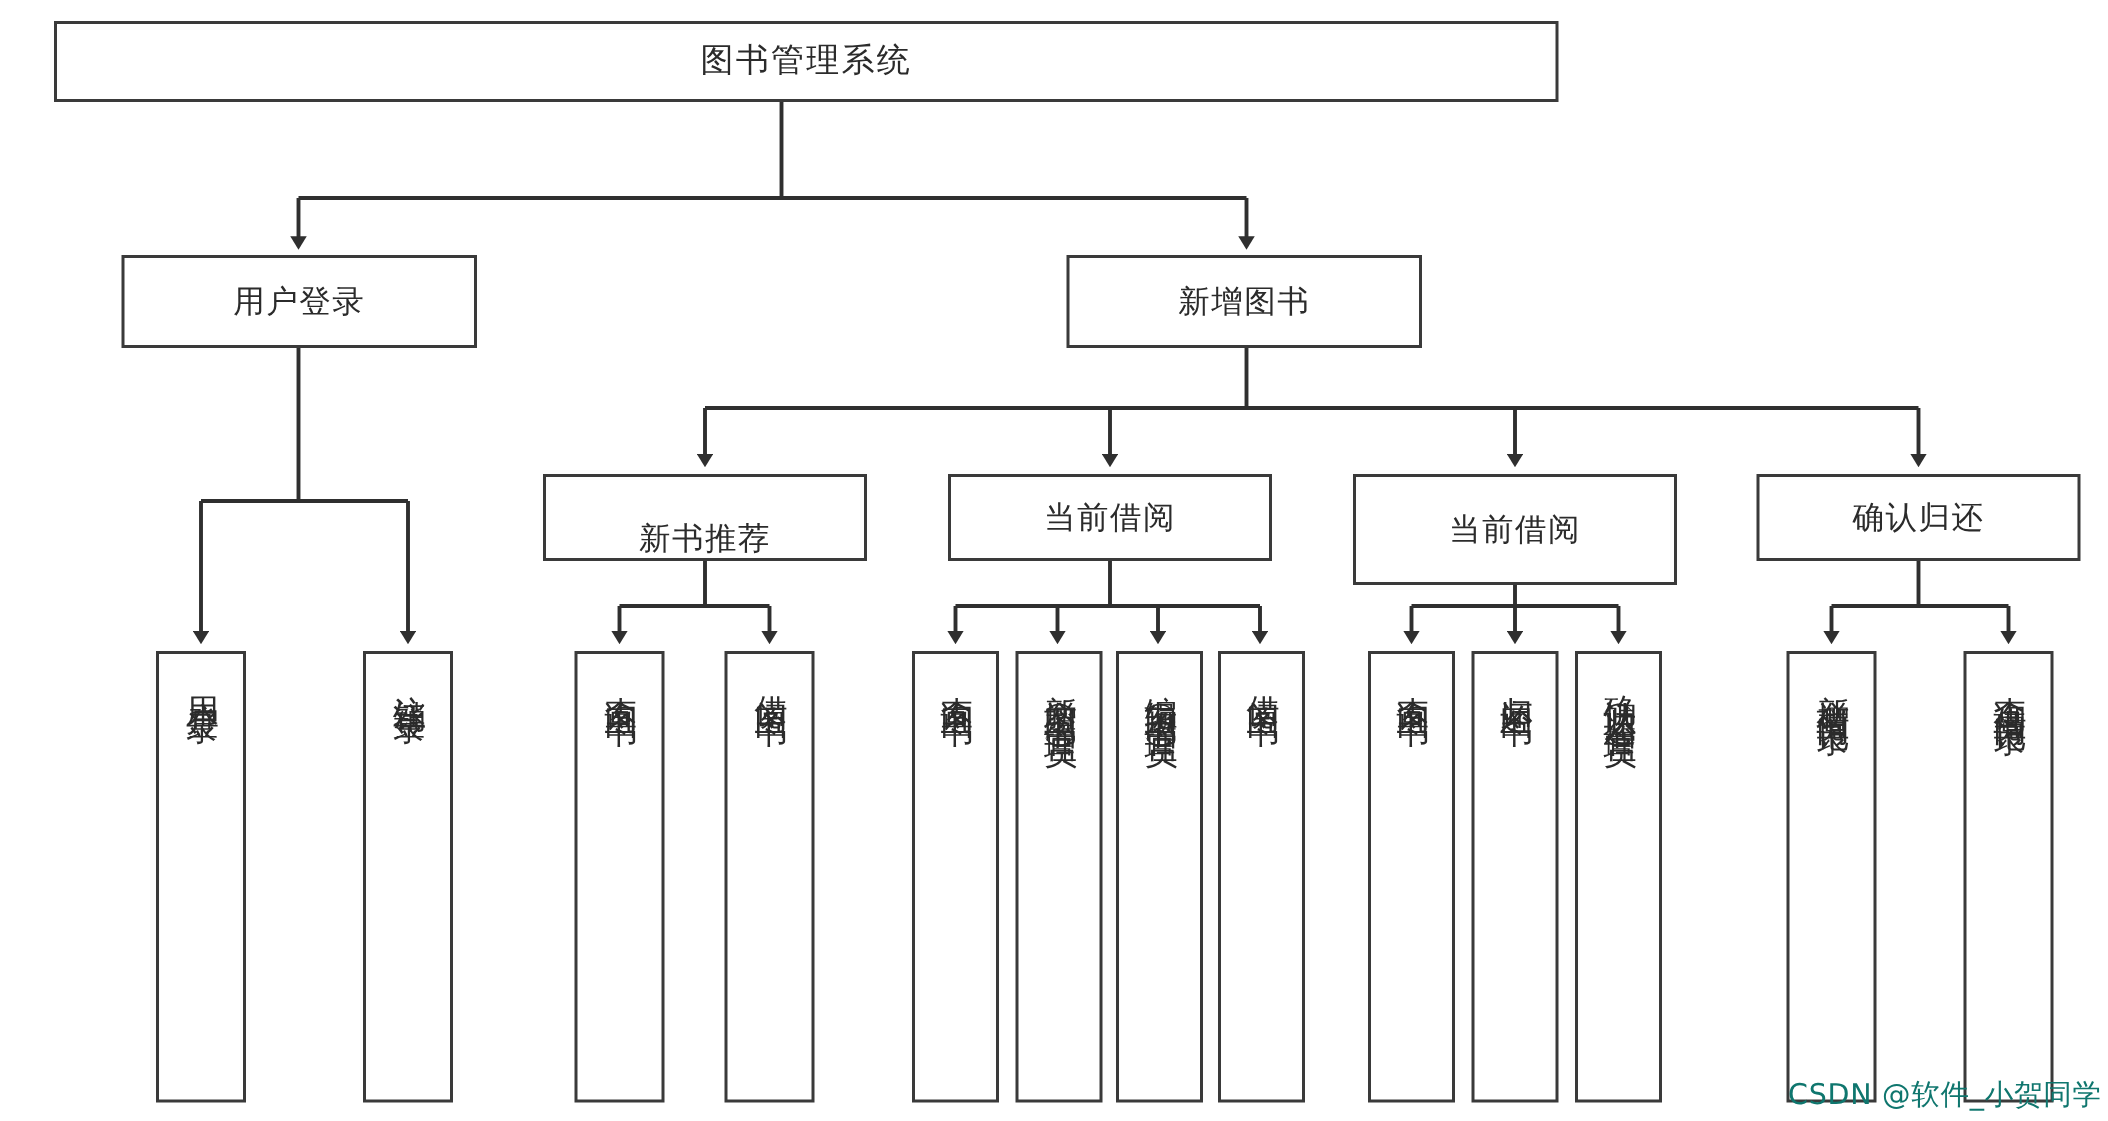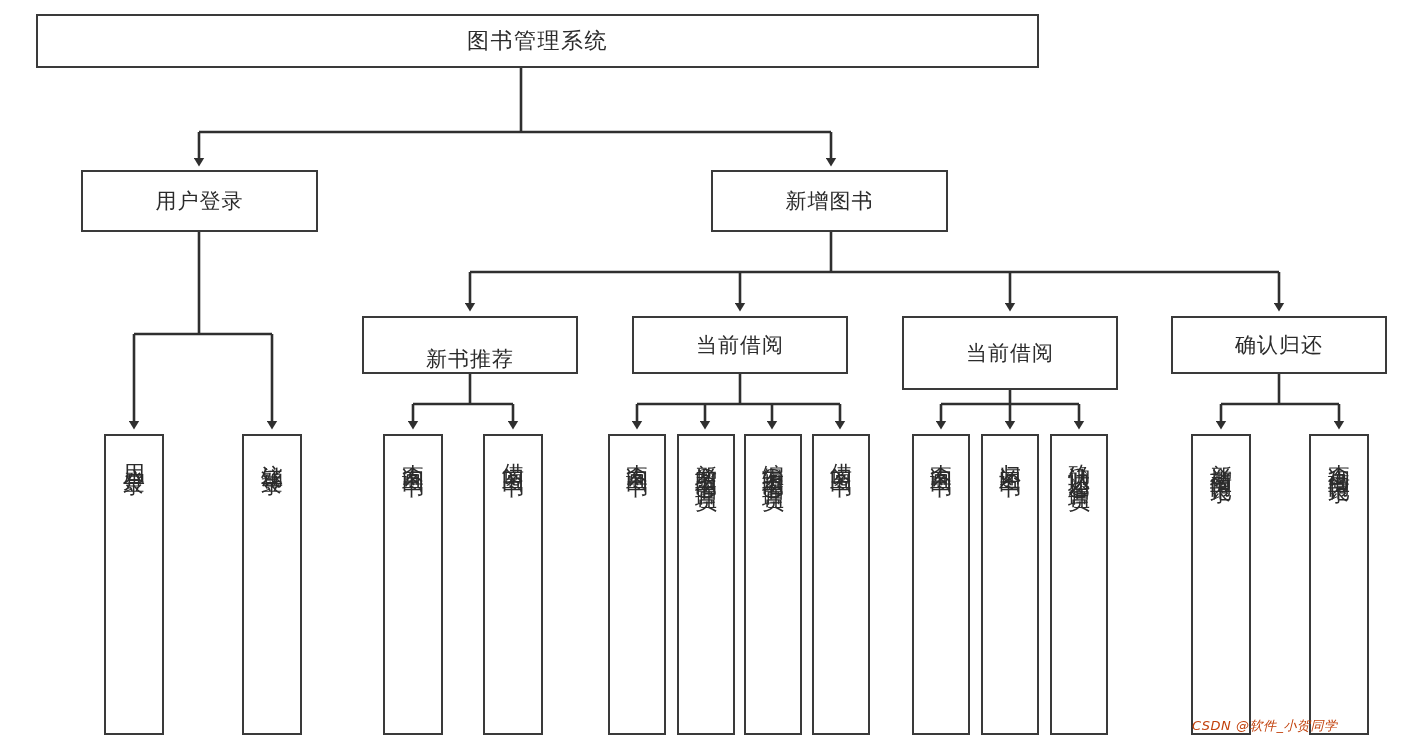--- a/index.html
+++ b/index.html
@@ -60,25 +60,24 @@
   .node.v .label {
     writing-mode: vertical-rl;
     text-orientation: upright;
     font-size: 22px;
     letter-spacing: 4px;
     line-height: 1;
     white-space: nowrap;
   }
   .watermark {
     position: absolute;
-    font-size: 13px;
-    color: #c2410c;
+    font-size: 19px;
+    color: #0f766e;
     white-space: nowrap;
     letter-spacing: 0.5px;
-    font-style: italic;
   }
 </style>
 </head>
 <body>
 
 <div id="canvas">
 
   <svg class="connectors" viewBox="0 0 1405 747">
     <defs>
       <marker id="arrow" markerWidth="9" markerHeight="11" refX="0.5" refY="5.5" orient="auto" markerUnits="userSpaceOnUse">

